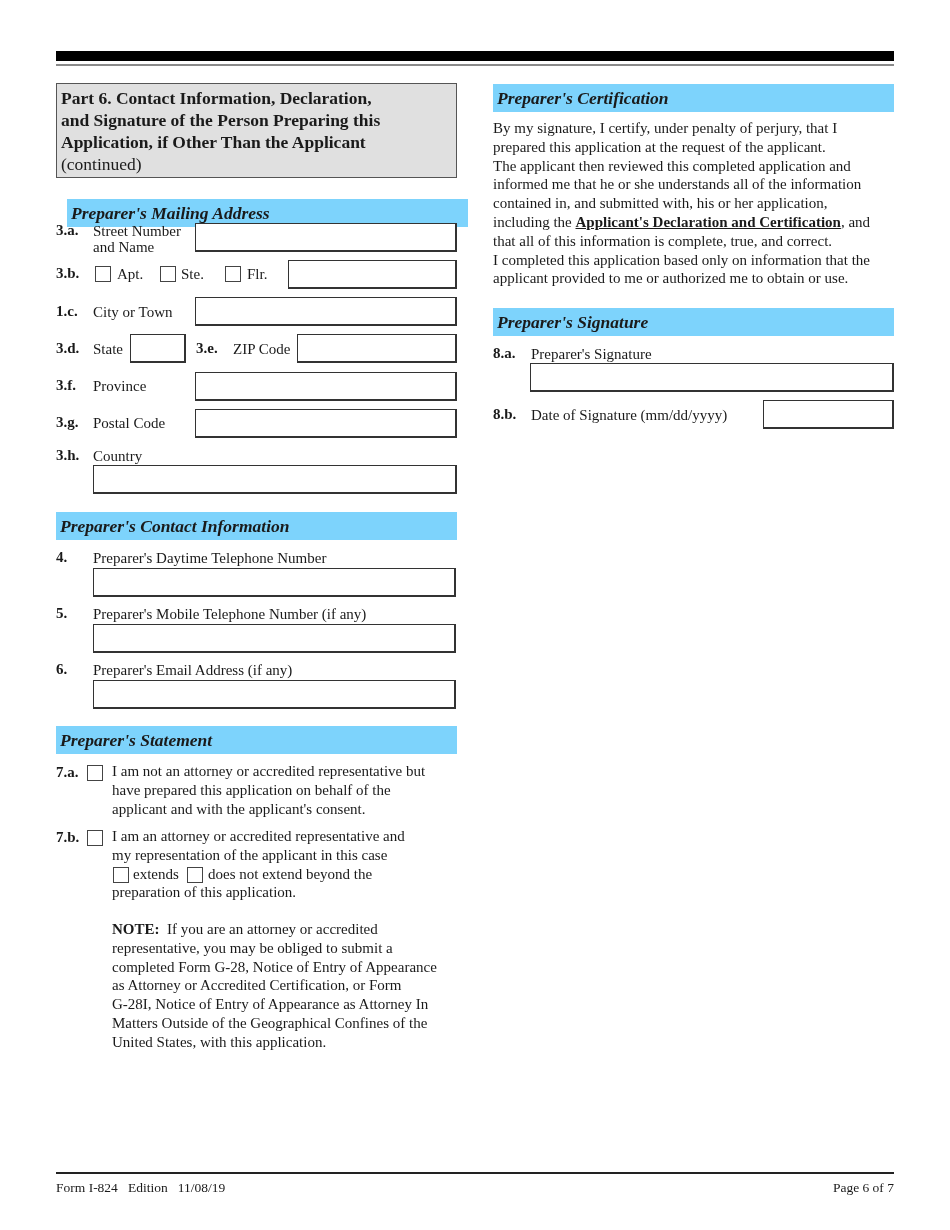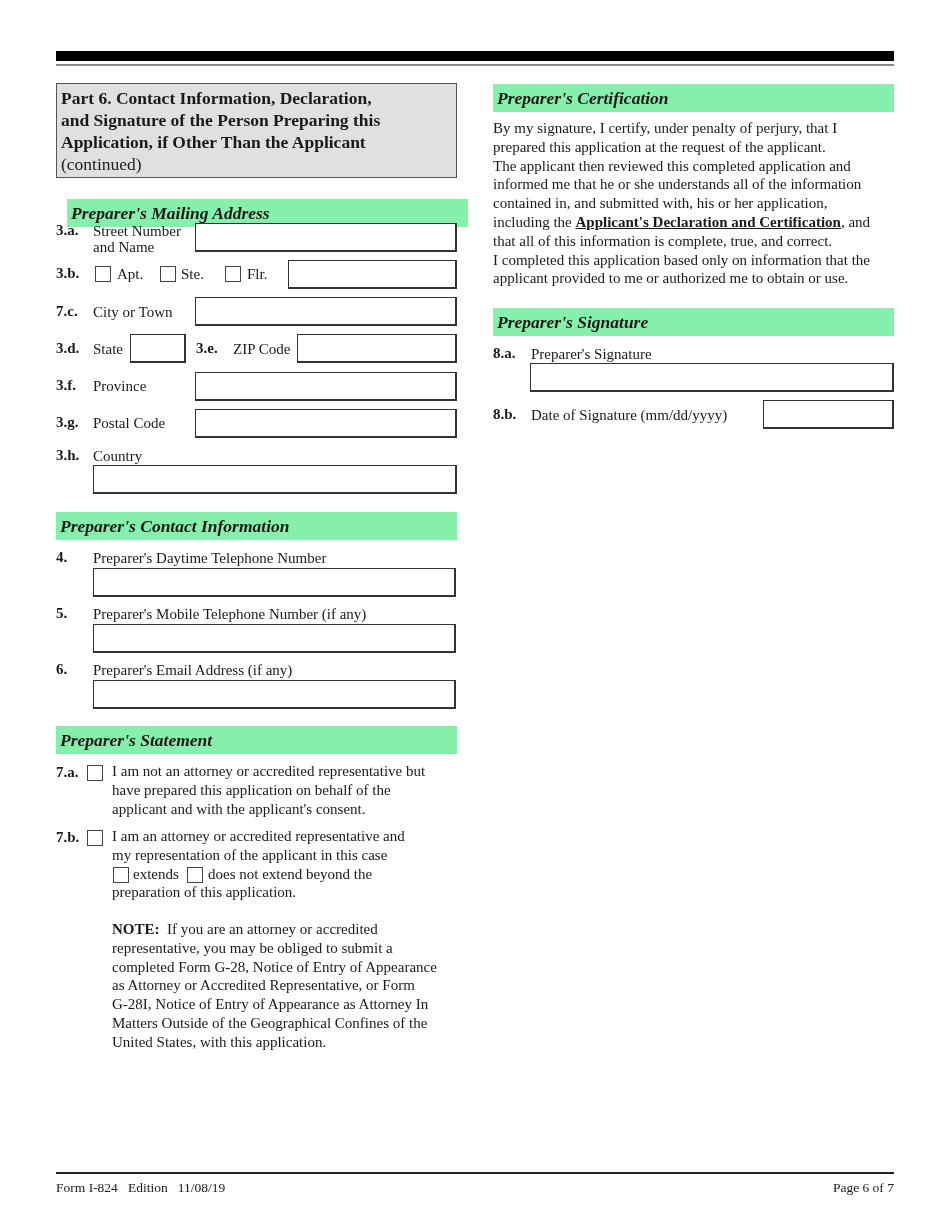--- a/index.html
+++ b/index.html
@@ -4,21 +4,21 @@
 <style>
   * { box-sizing: border-box; margin: 0; padding: 0; }
   html, body { width: 950px; height: 1230px; background: #ffffff; }
   body { position: relative; font-family: "Liberation Serif", serif; color: #1a1a1a; font-size: 15px; }
   .abs { position: absolute; }
   .rule-thick { left: 56px; width: 838px; top: 51px; height: 10px; background: #000; }
   .rule-thin { left: 56px; width: 838px; top: 64px; height: 2px; background: #8a8a8a; }
   .part-box { left: 56px; top: 83px; width: 401px; height: 95px; background: #e0e0e0; border: 1px solid #555; padding: 3px 4px; }
   .part-title { font-weight: bold; font-size: 17.5px; line-height: 22px; }
   .part-cont { font-size: 17.5px; line-height: 22px; }
-  .sect { height: 28px; background: #86efac; font-weight: bold; font-style: italic; font-size: 17.5px; line-height: 28px; padding-left: 4px; }
+  .sect { height: 28px; background: #7dd3fc; font-weight: bold; font-style: italic; font-size: 17.5px; line-height: 28px; padding-left: 4px; }
   .num { font-weight: bold; font-size: 15px; text-align: right; }
   .lbl { font-size: 15px; line-height: 16px; }
   .field { border: 1px solid #333; border-right-width: 2px; border-bottom-width: 2px; background: #fff; }
   .cb { width: 16px; height: 16px; border: 1px solid #444; background: #fff; display: inline-block; }
   .para { font-size: 15px; line-height: 18.8px; }
   .footer-rule { left: 56px; width: 838px; top: 1172px; height: 2px; background: #222; }
   .footer-text { font-size: 13.5px; }
 </style>
 </head>
 <body>
@@ -44,21 +44,21 @@
 
 <div class="abs num" style="left:56px; top:265px;">3.b.</div>
 <span class="abs cb" style="left:95px; top:266px;"></span>
 <span class="abs lbl" style="left:117px; top:266px;">Apt.</span>
 <span class="abs cb" style="left:160px; top:266px;"></span>
 <span class="abs lbl" style="left:181px; top:266px;">Ste.</span>
 <span class="abs cb" style="left:225px; top:266px;"></span>
 <span class="abs lbl" style="left:247px; top:266px;">Flr.</span>
 <div class="abs field" style="left:288px; top:260px; width:169px; height:29px;"></div>
 
-<div class="abs num" style="left:56px; top:303px;">7.c.</div>
+<div class="abs num" style="left:56px; top:303px;">1.c.</div>
 <div class="abs lbl" style="left:93px; top:304px;">City or Town</div>
 <div class="abs field" style="left:195px; top:297px; width:262px; height:29px;"></div>
 
 <div class="abs num" style="left:56px; top:340px;">3.d.</div>
 <div class="abs lbl" style="left:93px; top:341px;">State</div>
 <div class="abs field" style="left:130px; top:334px; width:56px; height:29px;"></div>
 <div class="abs num" style="left:196px; top:340px;">3.e.</div>
 <div class="abs lbl" style="left:233px; top:341px;">ZIP Code</div>
 <div class="abs field" style="left:297px; top:334px; width:160px; height:29px;"></div>
 
@@ -109,21 +109,21 @@
     <span class="cb" style="position:absolute; left:75px; top:2px;"></span>
     <span style="position:absolute; left:96px; top:0; white-space:nowrap;">does not extend beyond the</span>
   </div>
   <div>preparation of this application.</div>
 </div>
 
 <div class="abs para" style="left:112px; top:920px; width:345px;">
   <div><span style="font-weight:bold;">NOTE:</span>&nbsp;&nbsp;<span>If you are an attorney or accredited</span></div>
   <div>representative, you may be obliged to submit a</div>
   <div>completed Form G-28, Notice of Entry of Appearance</div>
-  <div>as Attorney or Accredited Representative, or Form</div>
+  <div>as Attorney or Accredited Certification, or Form</div>
   <div>G-28I, Notice of Entry of Appearance as Attorney In</div>
   <div>Matters Outside of the Geographical Confines of the</div>
   <div>United States, with this application.</div>
 </div>
 
 <div class="abs sect" style="left:493px; top:84px; width:401px;">Preparer's Certification</div>
 <div class="abs para" style="left:493px; top:119px; width:401px;">
   <div>By my signature, I certify, under penalty of perjury, that I</div>
   <div>prepared this application at the request of the applicant.</div>
   <div>The applicant then reviewed this completed application and</div>

